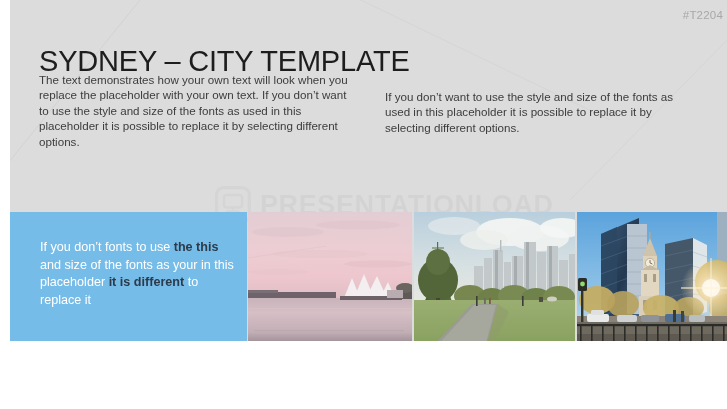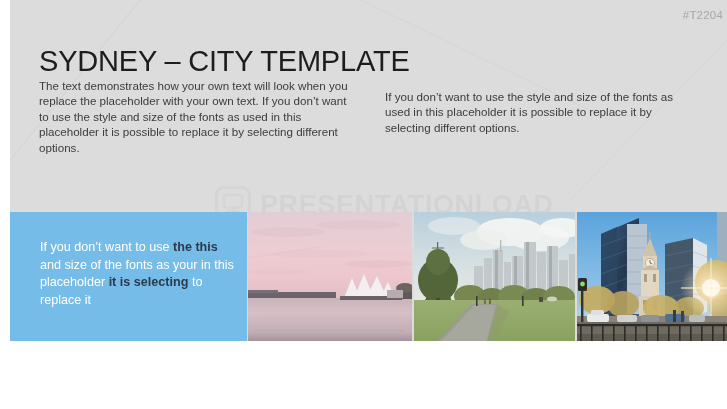--- a/index.html
+++ b/index.html
@@ -65,21 +65,21 @@
   }
 
   
   .body-col {
     position: absolute;
     font-size: 11.6px;
     line-height: 15.4px;
     color: #3c3c3c;
     z-index: 5;
   }
-  #body-col-left  { left: 29px;  top: 78px; width: 320px; }
+  #body-col-left  { left: 29px;  top: 72px; width: 320px; }
   #body-col-right { left: 375px; top: 89px; width: 315px; }
 
   
   #watermark {
     position: absolute;
     left: 205px;
     top: 186px;
     display: flex;
     align-items: center;
     gap: 9px;
@@ -169,21 +169,21 @@
       <rect x="9" y="9" width="18" height="12.5" rx="2.4" ry="2.4" fill="none" stroke="#cfcfcf" stroke-width="2.6"></rect>
       <path d="M18 21.5 L18 25 M11 28.5 C11 24.8 14 25 18 25 C22 25 25 24.8 25 28.5" fill="none" stroke="#cfcfcf" stroke-width="2.4" stroke-linecap="round"></path>
     </svg>
     <span id="watermark-text">PRESENTATIONLOAD</span>
   </div>
 
   <div id="media-band">
 
     <div id="blue-panel">
       <div id="blue-panel-text">
-        <span>If you don’t want to use </span><span class="em">the this</span><span> and size of the fonts as your in this placeholder </span><span class="em">it is selecting</span><span> to replace it</span>
+        <span>If you don’t fonts to use </span><span class="em">the this</span><span> and size of the fonts as your in this placeholder </span><span class="em">it is different</span><span> to replace it</span>
       </div>
     </div>
 
     <div class="photo" id="photo-harbour">
       <svg viewBox="0 0 164 135" preserveAspectRatio="none">
         <defs>
           <linearGradient id="skyH" x1="0" y1="0" x2="0" y2="1">
             <stop offset="0%" stop-color="#e3cdd4"></stop>
             <stop offset="45%" stop-color="#eccdd3"></stop>
             <stop offset="75%" stop-color="#edc7cd"></stop>

